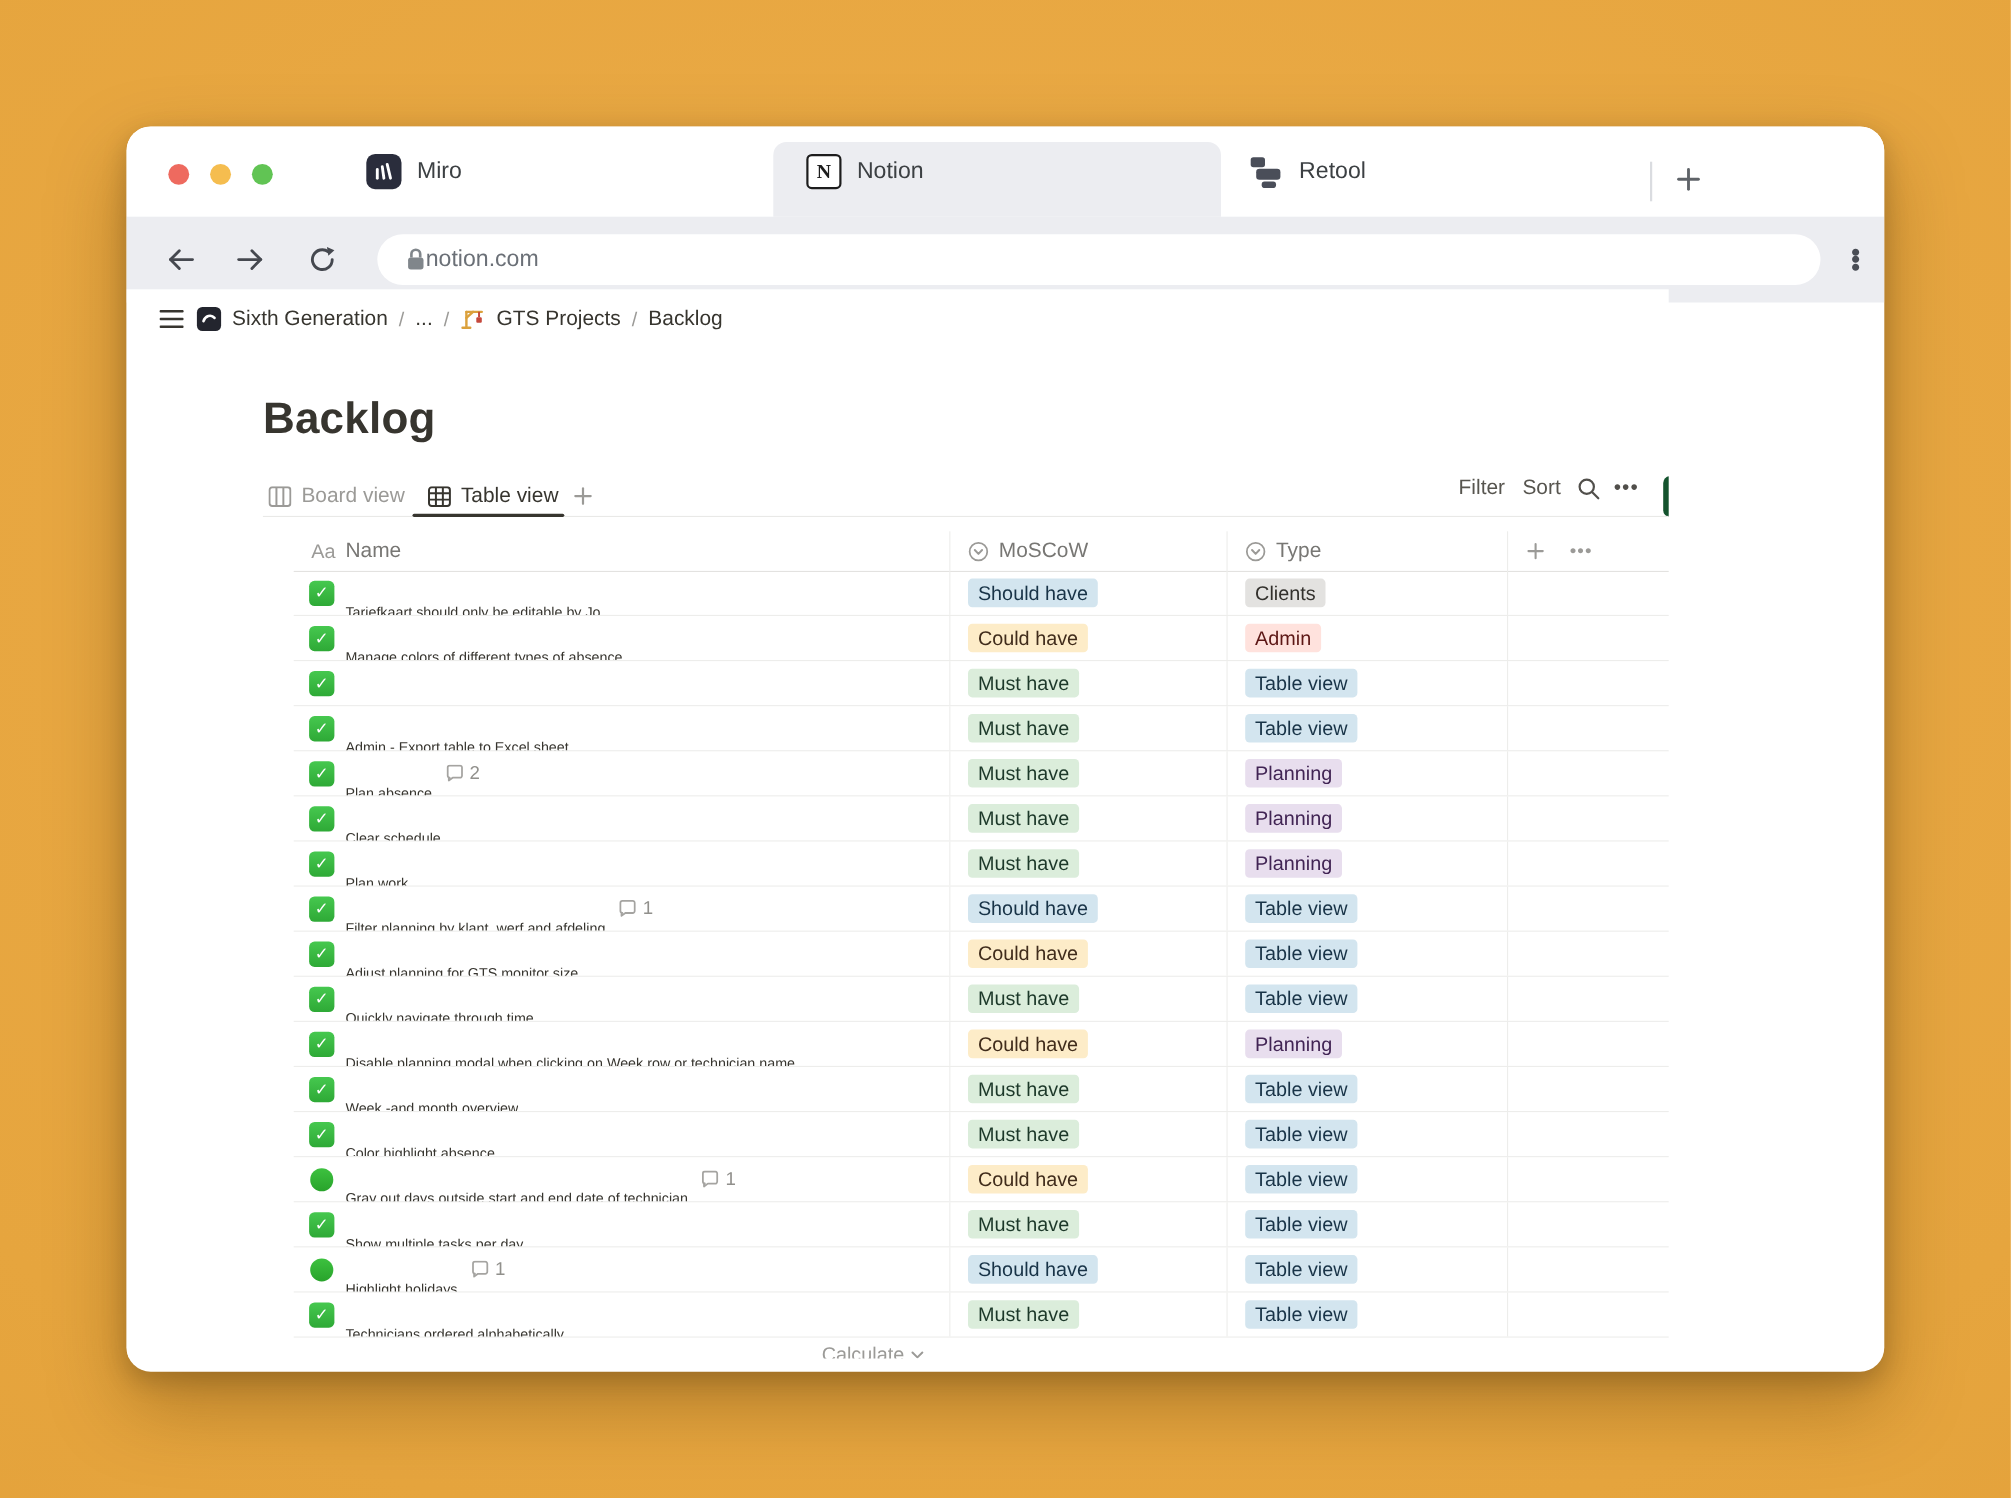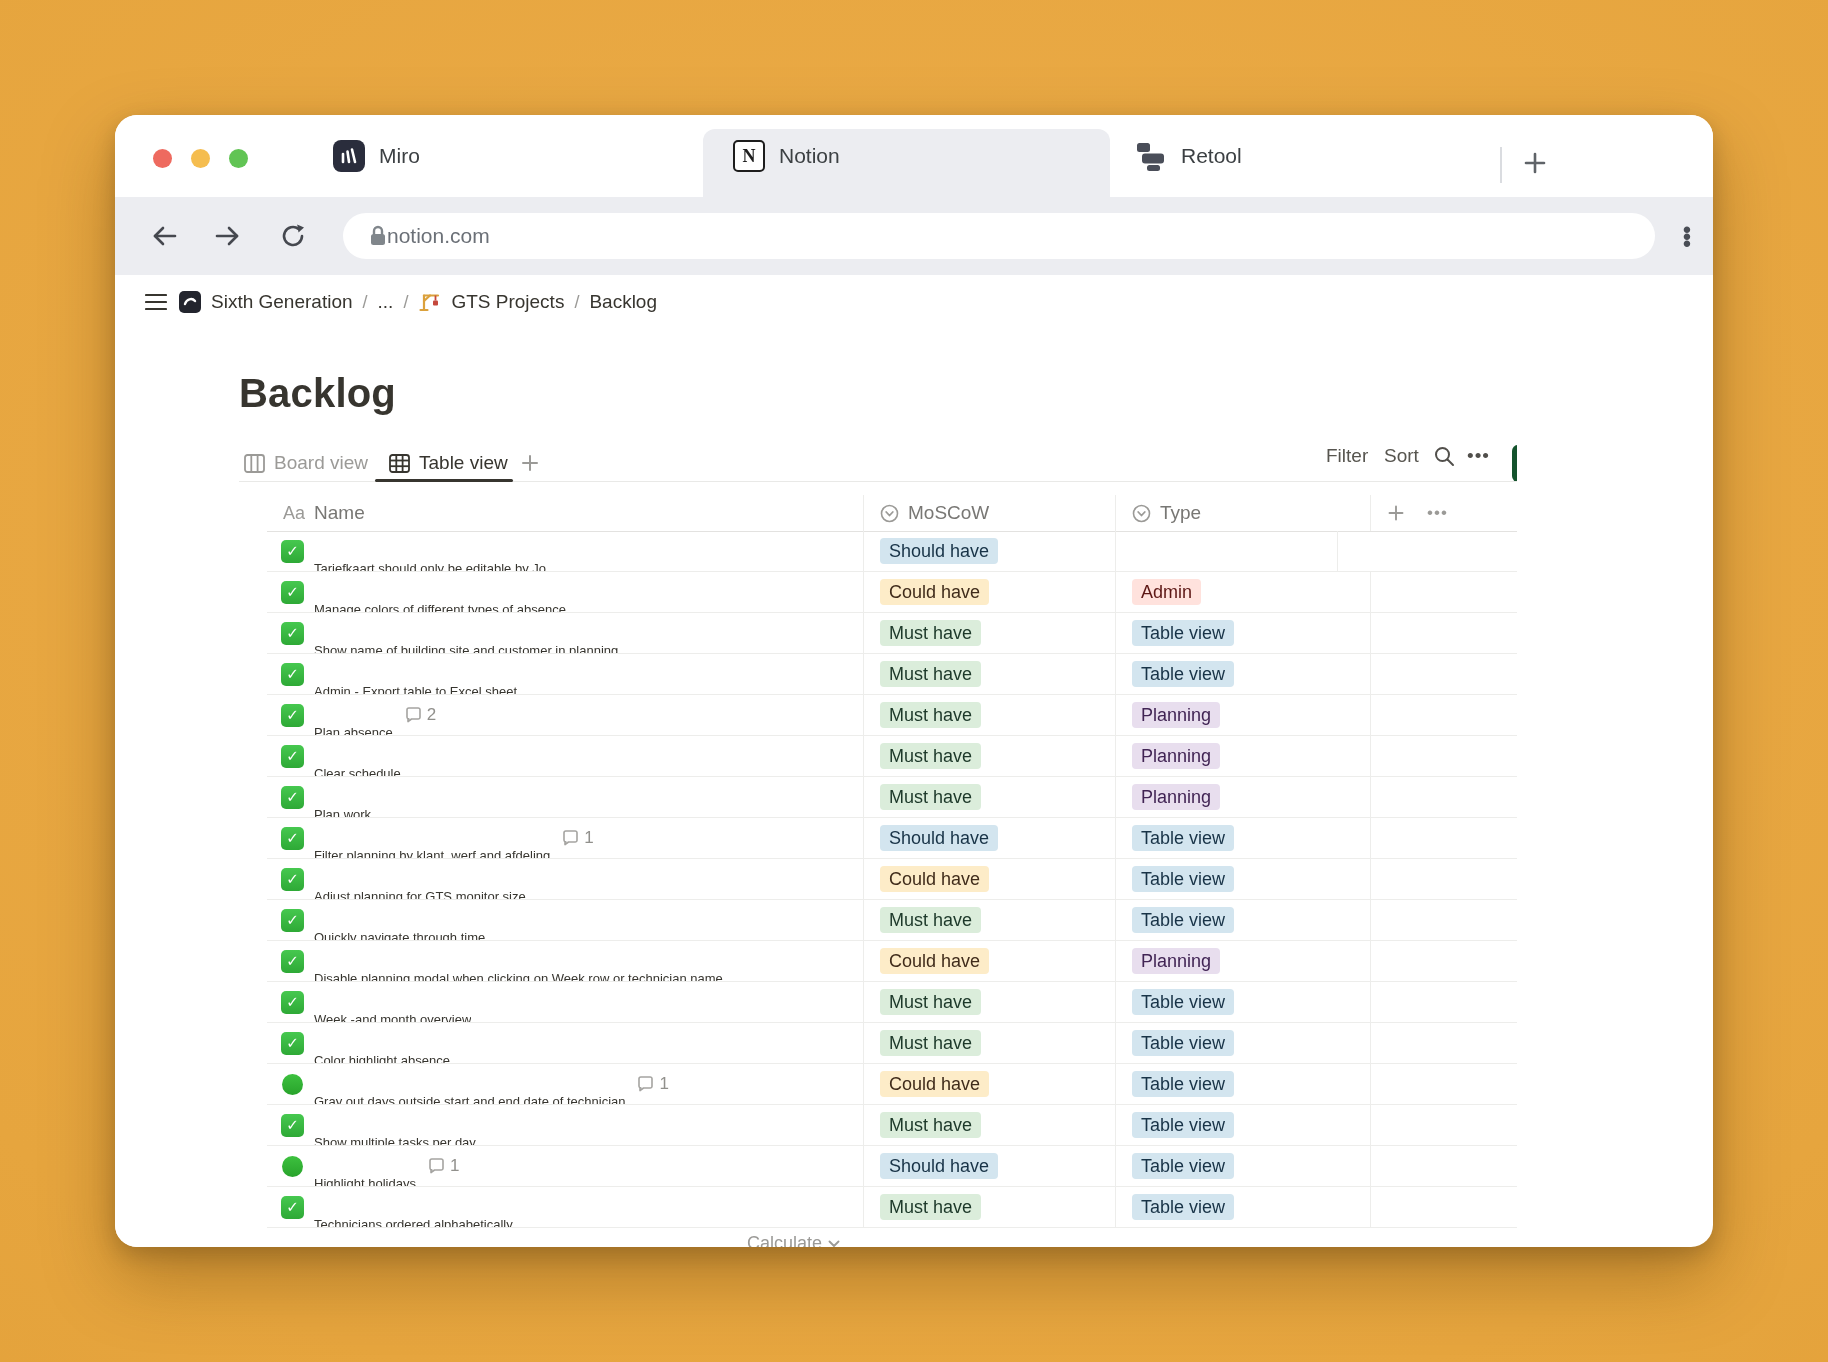--- a/index.html
+++ b/index.html
@@ -37,21 +37,21 @@
   .navic{position:absolute;top:0;height:78px;display:flex;align-items:center;justify-content:center;width:44px;}
   .addr{
     position:absolute;left:228px;top:16px;width:1312px;height:46px;background:#fff;border-radius:23px;
     display:flex;align-items:center;padding-left:26px;box-sizing:border-box;
   }
   .url{font-size:21px;color:#6B7077;}
   .kebab{position:absolute;left:1552px;top:0;height:78px;width:40px;display:flex;align-items:center;justify-content:center;
     font-size:22px;color:#494D55;letter-spacing:0;line-height:7px;}
   .kebab span{display:block;text-align:center;font-size:24px;}
   
-  .content{position:absolute;left:0;top:160px;width:1402px;height:972px;background:#fff;overflow:hidden;}
+  .content{position:absolute;left:0;top:148px;width:1402px;height:972px;background:#fff;overflow:hidden;}
   .crumb{position:absolute;left:0;top:8px;width:100%;height:38px;}
   .crumb-item{position:absolute;top:0;height:38px;display:flex;align-items:center;font-size:19px;color:#37352F;}
   .crumb-sep{color:#9B9A97;font-size:18px;}
   .ws-ic{width:22px;height:22px;border-radius:5px;background:#23252E;display:flex;align-items:center;justify-content:center;}
   .icbtn{display:flex;align-items:center;justify-content:center;}
   .page-title{position:absolute;left:124px;top:96px;font-size:40px;font-weight:700;color:#37352F;letter-spacing:.2px;}
   
   .vtabs{position:absolute;left:0;top:170px;width:100%;height:36px;}
   .vtab{position:absolute;top:0;height:36px;display:flex;align-items:center;gap:9px;font-size:19px;}
   .vtab.inactive{color:#9B9A97;}
@@ -343,39 +343,41 @@
 
     <div class="rows" id="rows">
         <div class="trow">
           <div class="cell c-name">
             <span class="chk">✓</span>
             <span class="task-name">Tariefkaart should only be editable by Jo</span>
           </div>
           <div class="cell c-moscow">
             <span class="badge" style="background:#D3E5EF;color:#183347;">Should have</span>
           </div>
+          <div class="cell c-type">
+            <span class="badge" style="background:#E3E2E0;color:#32302C;">Clients</span>
+          </div>
           <div class="cell c-extra"></div>
         </div>
         <div class="trow">
           <div class="cell c-name">
             <span class="chk">✓</span>
             <span class="task-name">Manage colors of different types of absence</span>
           </div>
           <div class="cell c-moscow">
             <span class="badge" style="background:#FDECC8;color:#402C1B;">Could have</span>
           </div>
           <div class="cell c-type">
             <span class="badge" style="background:#FFE2DD;color:#5D1715;">Admin</span>
           </div>
           <div class="cell c-extra"></div>
         </div>
         <div class="trow">
           <div class="cell c-name">
             <span class="chk">✓</span>
-            <span class="task-name">Show name of building site and customer in planning</span>
           </div>
           <div class="cell c-moscow">
             <span class="badge" style="background:#DBEDDB;color:#1C3829;">Must have</span>
           </div>
           <div class="cell c-type">
             <span class="badge" style="background:#D3E5EF;color:#183347;">Table view</span>
           </div>
           <div class="cell c-extra"></div>
         </div>
         <div class="trow">

